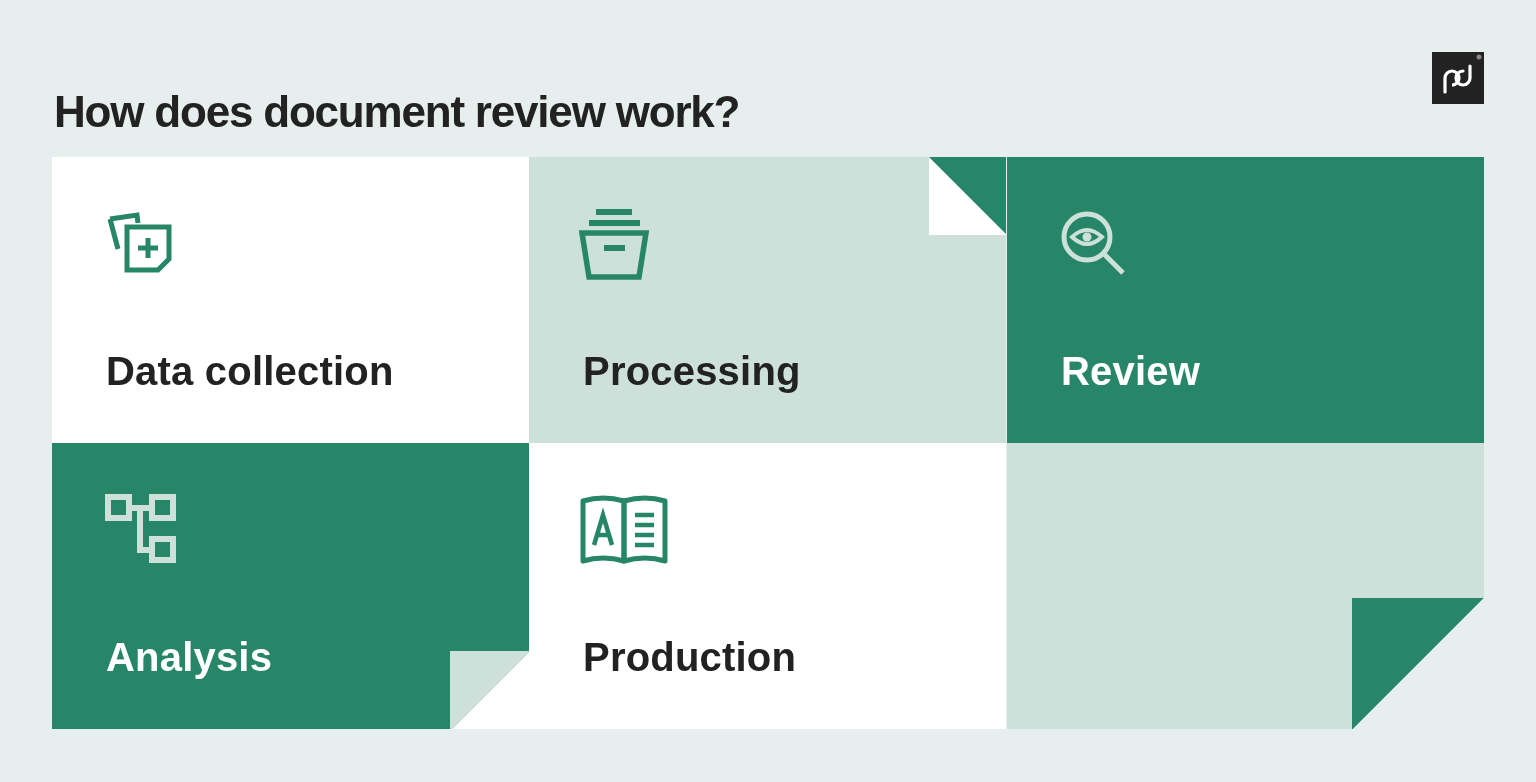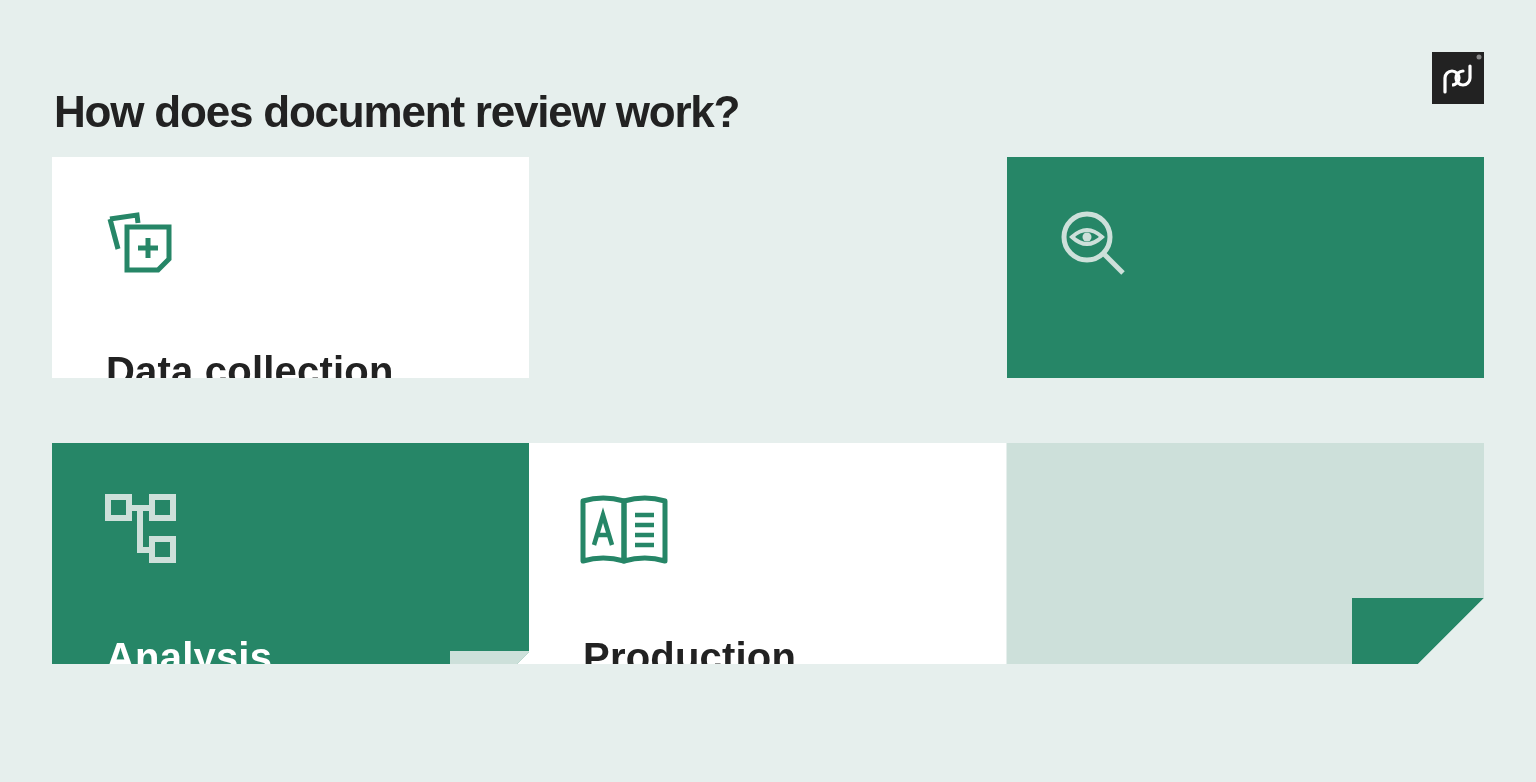--- a/index.html
+++ b/index.html
@@ -29,21 +29,21 @@
       background: #222222;
     }
     .logo svg { position: absolute; left: 0; top: 0; }
     .grid {
       position: absolute;
       left: 52px; top: 157px;
       width: 1432px; height: 572px;
     }
     .cell {
       position: absolute;
-      width: 477px; height: 221px;
+      width: 477px; height: 286px;
       overflow: hidden;
     }
     .c-white { background: #ffffff; }
     .c-light { background: #cde0da; }
     .c-green { background: #268667; }
     .cell .label {
       position: absolute;
       left: 54px; top: 190px;
       font-family: "Liberation Sans", sans-serif;
       font-weight: 700;
@@ -80,28 +80,43 @@
   <div class="cell c-white" style="left:0;top:0;">
     <svg class="icon" viewBox="0 0 80 80" style="left:50px;top:50px;">
       <path d="M8 12 L35 8 L36 16" fill="none" stroke="#268667" stroke-width="5"></path>
       <path d="M8 12 L16 42" fill="none" stroke="#268667" stroke-width="5"></path>
       <path d="M25 20 H67 V52 L56 63 H25 Z" fill="none" stroke="#268667" stroke-width="5" stroke-linejoin="miter"></path>
       <path d="M46 31 V51 M36 41 H56" fill="none" stroke="#268667" stroke-width="5"></path>
     </svg>
     <div class="label">Data collection</div>
   </div>
 
+  <div class="cell c-light" style="left:477px;top:0;">
+    <svg class="icon" viewBox="0 0 80 80" style="left:50px;top:50px;">
+      <rect x="17" y="2" width="36" height="6" fill="#268667"></rect>
+      <rect x="10" y="13" width="51" height="6" fill="#268667"></rect>
+      <path d="M3 26 H67 L60 70 H10 Z" fill="none" stroke="#268667" stroke-width="5.5"></path>
+      <rect x="25" y="38" width="21" height="6" fill="#268667"></rect>
+    </svg>
+    <div class="label">Processing</div>
+
+    <svg class="fold" width="80" height="80" viewBox="0 0 80 80" style="left:400px;top:0;">
+      <polygon points="0,0 0,78 78,78" fill="#ffffff"></polygon>
+      <polygon points="0,0 80,0 80,80 78,78" fill="#268667"></polygon>
+    </svg>
+  </div>
 
   <div class="cell c-green" style="left:955px;top:0;">
     <svg class="icon" viewBox="0 0 80 80" style="left:50px;top:50px;">
       <circle cx="30" cy="30" r="23" fill="none" stroke="#cde0da" stroke-width="5"></circle>
       <path d="M47 47 L66 66" stroke="#cde0da" stroke-width="5" stroke-linecap="butt"></path>
       <path d="M15 30 Q30 16 45 30 Q30 44 15 30 Z" fill="none" stroke="#cde0da" stroke-width="4"></path>
       <circle cx="30" cy="30" r="4.5" fill="#cde0da"></circle>
     </svg>
+    <div class="label">Review</div>
   </div>
 
   <div class="cell c-white row2" style="left:477px;top:286px;">
     <svg class="icon" viewBox="0 0 100 80" style="left:50px;top:50px;width:100px;">
       <path d="M4 8 Q24 2 45 8 V68 Q24 62 4 68 Z" fill="none" stroke="#268667" stroke-width="5" stroke-linejoin="round"></path>
       <path d="M45 8 Q66 2 86 8 V68 Q66 62 45 68 Z" fill="none" stroke="#268667" stroke-width="5" stroke-linejoin="round"></path>
       <path d="M15 52 L24 22 L33 52 M18 42 H30" fill="none" stroke="#268667" stroke-width="4.5"></path>
       <path d="M56 22 H75 M56 32 H75 M56 42 H75 M56 52 H75" fill="none" stroke="#268667" stroke-width="4.5"></path>
     </svg>
     <div class="label">Production</div>

